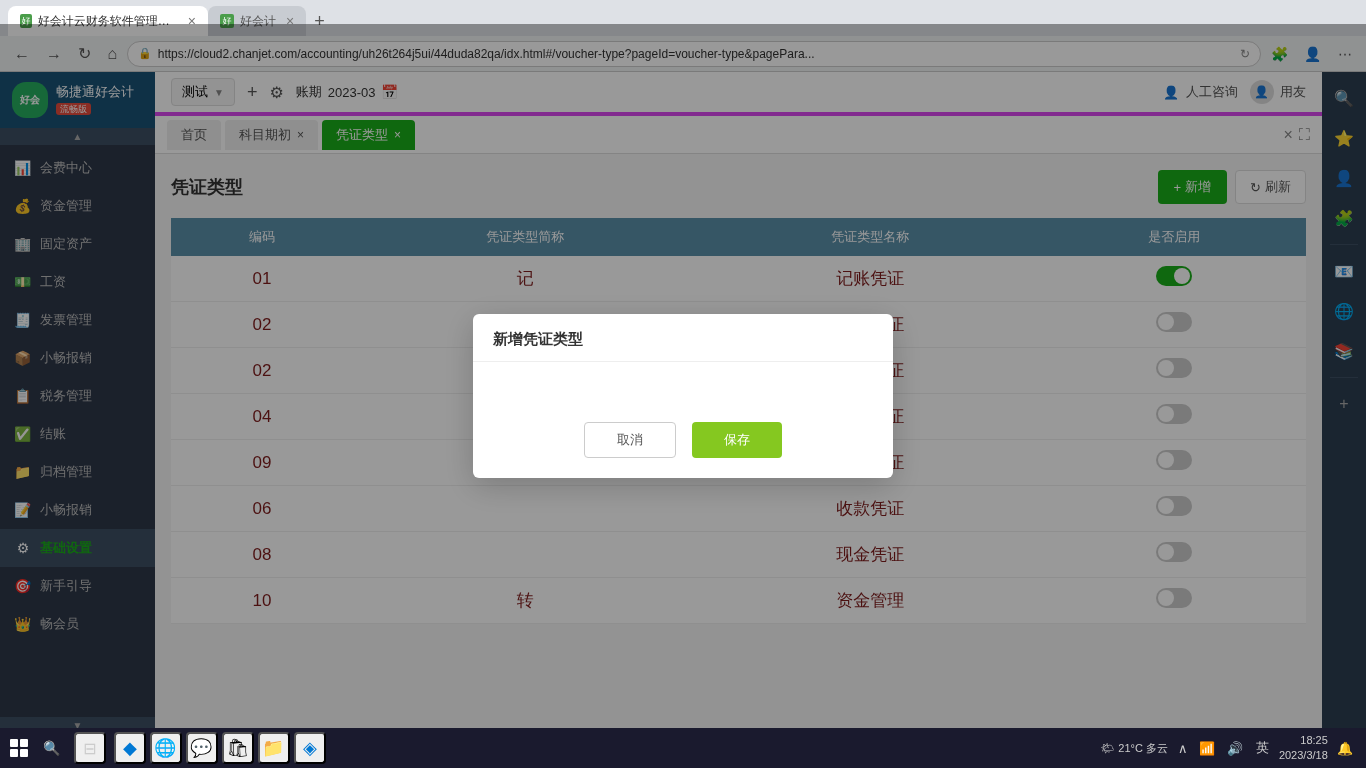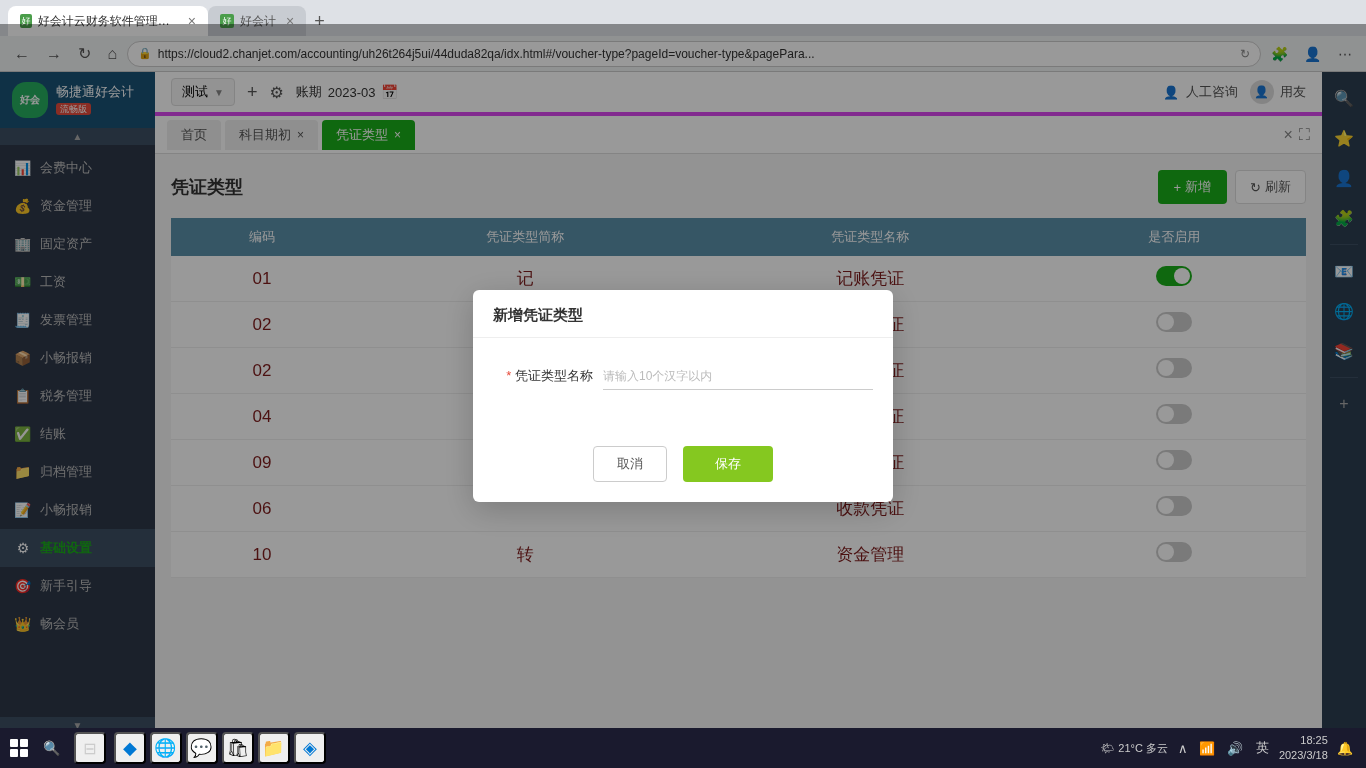--- a/index.html
+++ b/index.html
@@ -91,21 +91,21 @@
     
     .modal-overlay { position: fixed; top: 0; left: 0; right: 0; bottom: 0; background: rgba(0,0,0,0.4); display: flex; align-items: center; justify-content: center; z-index: 1000; margin-top: 24px; }
     .modal { background: white; border-radius: 6px; width: 420px; box-shadow: 0 8px 32px rgba(0,0,0,0.2); }
     .modal-header { padding: 16px 20px 12px; border-bottom: 1px solid #eee; font-size: 15px; font-weight: bold; color: #333; }
     .modal-body { padding: 24px 20px; }
     .form-row { display: flex; align-items: center; margin-bottom: 20px; }
     .form-label { width: 110px; text-align: right; color: #333; font-size: 13px; padding-right: 10px; }
     .form-input { flex: 1; border: none; border-bottom: 1px solid #ccc; outline: none; padding: 6px 0; font-size: 13px; color: #333; }
     .form-input::placeholder { color: #bbb; font-size: 12px; }
     .modal-footer { padding: 12px 20px 20px; display: flex; justify-content: center; gap: 16px; }
-    .btn-cancel { background: white; color: #555; border: 1px solid #ccc; border-radius: 4px; padding: 8px 23px; cursor: pointer; font-size: 13px; }
+    .btn-cancel { background: white; color: #555; border: 1px solid #ccc; border-radius: 4px; padding: 8px 32px; cursor: pointer; font-size: 13px; }
     .btn-save { background: #85c820; color: white; border: none; border-radius: 4px; padding: 8px 32px; cursor: pointer; font-size: 13px; }
 
     
     .taskbar { height: 40px; background: #1a1a2e; display: flex; align-items: center; padding: 0 8px; gap: 8px; position: absolute; bottom: 0; left: 0; right: 0; z-index: 2000; }
     .taskbar-search { width: 28px; height: 28px; background: none; border: none; cursor: pointer; display: flex; align-items: center; justify-content: center; color: #ccc; font-size: 14px; }
     .taskbar-apps { display: flex; gap: 4px; flex: 1; }
     .taskbar-app { width: 32px; height: 32px; display: flex; align-items: center; justify-content: center; cursor: pointer; border-radius: 4px; }
     .taskbar-right { display: flex; align-items: center; gap: 6px; color: #ccc; font-size: 12px; }
     .taskbar-time { text-align: right; line-height: 1.4; font-size: 11px; }
     .taskbar-weather { display: flex; align-items: center; gap: 4px; font-size: 11px; }
@@ -349,20 +349,30 @@
     <td>06</td>
     <td></td>
     <td>收款凭证</td>
     <td>
       <div class="toggle-switch off">
         <div class="toggle-knob"></div>
       </div>
     </td>
   </tr>
               <tr>
+    <td>08</td>
+    <td></td>
+    <td>现金凭证</td>
+    <td>
+      <div class="toggle-switch off">
+        <div class="toggle-knob"></div>
+      </div>
+    </td>
+  </tr>
+              <tr>
     <td>10</td>
     <td>转</td>
     <td>资金管理</td>
     <td>
       <div class="toggle-switch off">
         <div class="toggle-knob"></div>
       </div>
     </td>
   </tr>
             </tbody>
@@ -386,27 +396,20 @@
     </div>
   </div>
 </div>
 
 <div class="modal-overlay">
   <div class="modal">
     <div class="modal-header">
       <span>新增凭证类型</span>
     </div>
     <div class="modal-body">
-      <div class="form-row">
-        <div class="form-label">
-          <span style="color:#e74c3c;">* </span>
-          <span>凭证类型名称</span>
-        </div>
-        <input class="form-input" type="text" placeholder="请输入10个汉字以内" style="">
-      </div>
     </div>
     <div class="modal-footer">
       <button class="btn-cancel">
         <span>取消</span>
       </button>
       <button class="btn-save">
         <span>保存</span>
       </button>
     </div>
   </div>

